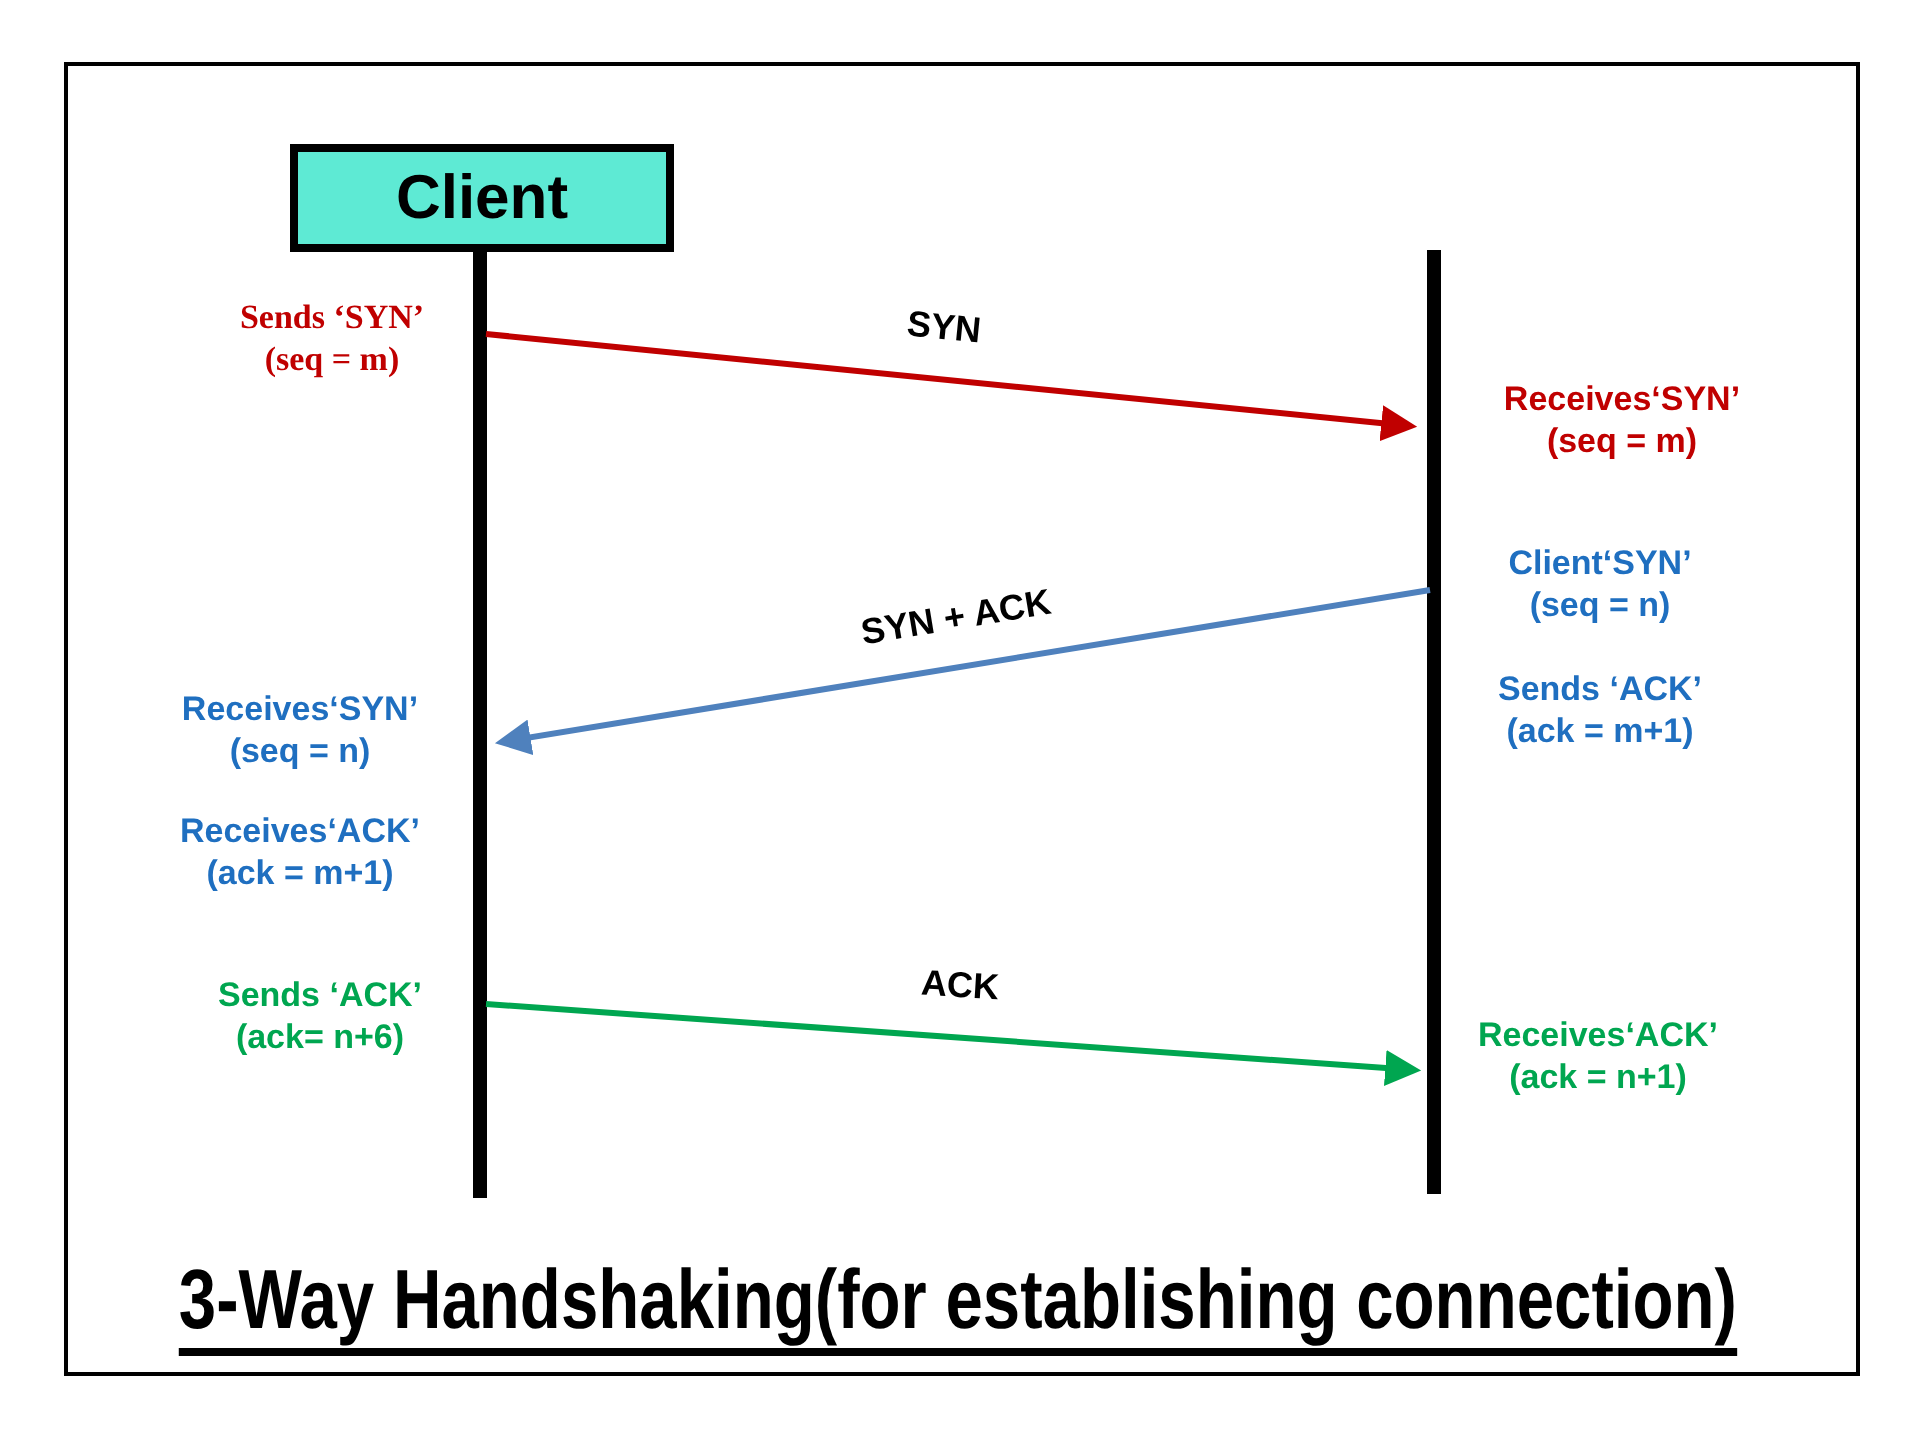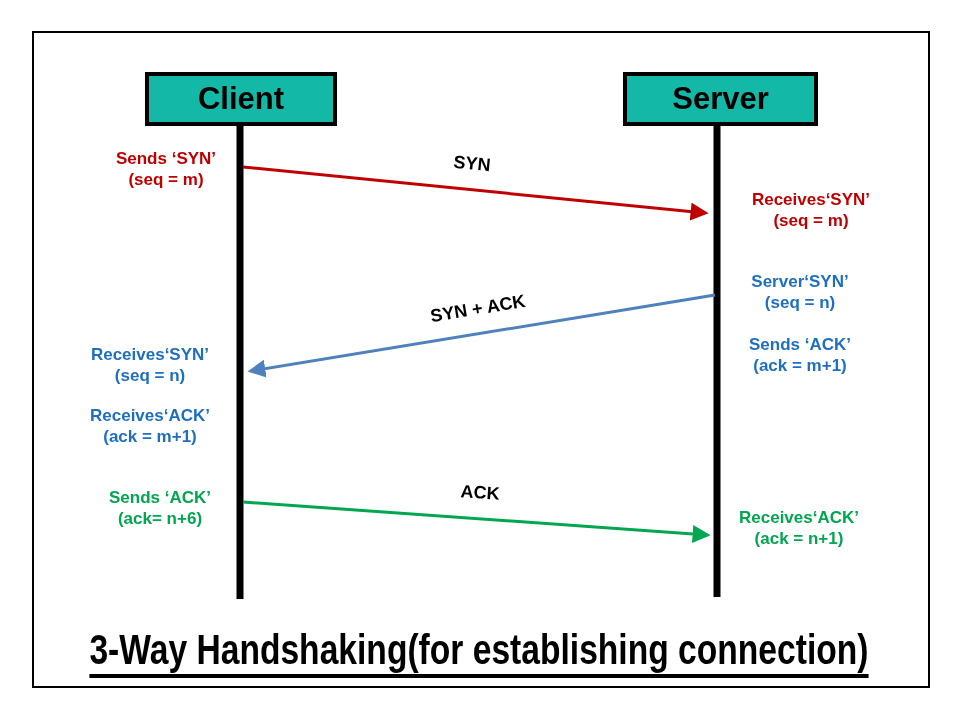--- a/index.html
+++ b/index.html
@@ -14,21 +14,21 @@
   .frame {
     position: absolute;
     left: 32px; top: 31px;
     width: 894px; height: 653px;
     border: 2px solid #000;
   }
   .actor {
     position: absolute;
     height: 46px;
     border: 4px solid #000;
-    background: #14b8a6;
+    background: #5eead4;
     display: flex;
     align-items: center;
     justify-content: center;
     font-weight: bold;
     font-size: 31px;
     color: #000;
     letter-spacing: 0px;
     text-align: center;
   }
   .actor-client { left: 145px; top: 72px; width: 184px; }
@@ -93,27 +93,26 @@
 
     <line x1="240" y1="125" x2="240" y2="599" stroke="#000000" stroke-width="7"></line>
     <line x1="717" y1="125" x2="717" y2="597" stroke="#000000" stroke-width="7"></line>
 
     <line x1="243" y1="167" x2="705" y2="213" stroke-width="3" marker-end="url(#arrow-red)" stroke="#C00000"></line>
     <line x1="715" y1="295" x2="251" y2="371" stroke-width="3" marker-end="url(#arrow-blue)" stroke="#4F81BD"></line>
     <line x1="243" y1="502" x2="707" y2="535" stroke-width="3" marker-end="url(#arrow-green)" stroke="#00A650"></line>
   </svg>
 
   <div class="actor actor-client">Client</div>
-  <div class="actor actor-server">Server</div>
 
   <div class="msg-label msg-label-syn">SYN</div>
   <div class="msg-label msg-label-synack">SYN + ACK</div>
   <div class="msg-label msg-label-ack">ACK</div>
 
-  <div class="note" style="left: 76px; top: 148px; width: 180px; color: rgb(192, 0, 0);">
+  <div class="note" style="left: 76px; top: 148px; width: 180px; color: rgb(192, 0, 0); font-family: Liberation Serif, serif;">
     <div>Sends ‘SYN’</div>
     <div>(seq = m)</div>
   </div>
   <div class="note" style="left: 60px; top: 344px; width: 180px; color: rgb(31, 111, 192);">
     <div>Receives‘SYN’</div>
     <div>(seq = n)</div>
   </div>
   <div class="note" style="left: 60px; top: 405px; width: 180px; color: rgb(31, 111, 192);">
     <div>Receives‘ACK’</div>
     <div>(ack = m+1)</div>
@@ -121,21 +120,21 @@
   <div class="note" style="left: 70px; top: 487px; width: 180px; color: rgb(0, 166, 80);">
     <div>Sends ‘ACK’</div>
     <div>(ack= n+6)</div>
   </div>
 
   <div class="note" style="left: 721px; top: 189px; width: 180px; color: rgb(192, 0, 0);">
     <div>Receives‘SYN’</div>
     <div>(seq = m)</div>
   </div>
   <div class="note" style="left: 710px; top: 271px; width: 180px; color: rgb(31, 111, 192);">
-    <div>Server‘SYN’</div>
+    <div>Client‘SYN’</div>
     <div>(seq = n)</div>
   </div>
   <div class="note" style="left: 710px; top: 334px; width: 180px; color: rgb(31, 111, 192);">
     <div>Sends ‘ACK’</div>
     <div>(ack = m+1)</div>
   </div>
   <div class="note" style="left: 709px; top: 507px; width: 180px; color: rgb(0, 166, 80);">
     <div>Receives‘ACK’</div>
     <div>(ack = n+1)</div>
   </div>

